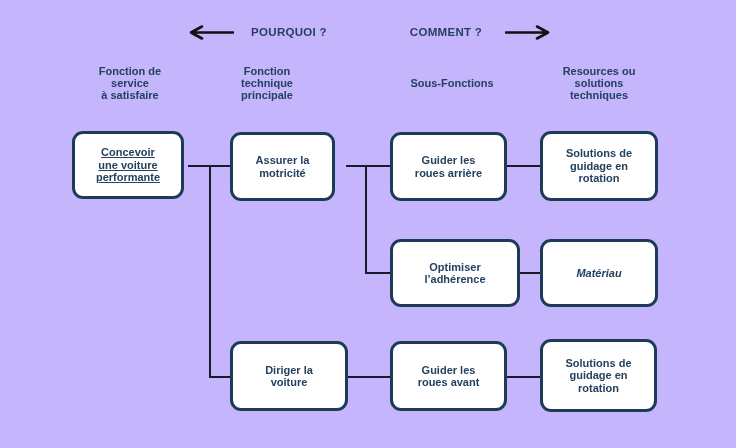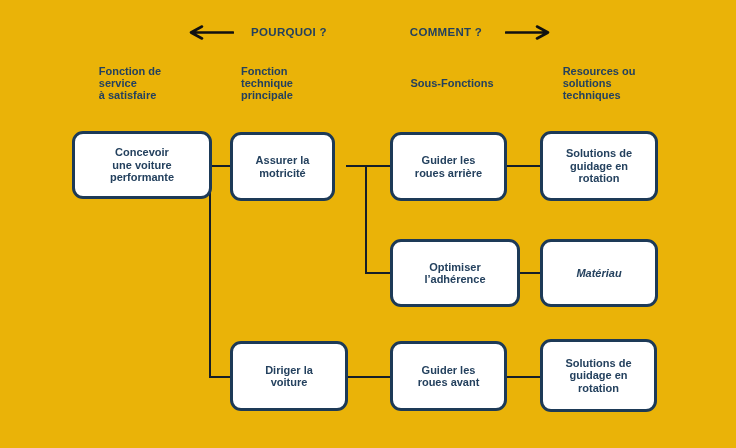--- a/index.html
+++ b/index.html
@@ -1,27 +1,27 @@
 <!DOCTYPE html>
 <html><head>
 <meta charset="utf-8">
 <style>
   html,body { margin:0; padding:0; background:#ffffff; }
   .canvas {
-    position:relative; width:736px; height:448px; background:#eab308;
+    position:relative; width:736px; height:448px; background:#c4b5fd;
     font-family:"Liberation Sans", sans-serif; overflow:hidden;
   }
   .flowlabel {
     position:absolute; display:flex; align-items:center; justify-content:center;
     font-weight:bold; font-size:11.5px; letter-spacing:0.3px; color:#24415e;
   }
   .arrow { position:absolute; }
   .colhead {
     position:absolute; display:flex; align-items:center; justify-content:center;
-    text-align:left; font-weight:bold; font-size:11px; line-height:12px;
+    text-align:center; font-weight:bold; font-size:11px; line-height:12px;
     color:#24415e; white-space:pre-line; height:42px; top:62px;
   }
   .box {
     position:absolute; box-sizing:border-box; background:#ffffff;
     border:3px solid #1d3a57; border-radius:11px;
     display:flex; align-items:center; justify-content:center;
     text-align:center; font-weight:bold; font-size:11px; line-height:12.5px;
     color:#24415e; white-space:pre-line; padding:2px;
   }
   .ln { position:absolute; background:#151e28; }
@@ -55,21 +55,21 @@
   <div class="ln" style="left:209px; top:165px; width:2px; height:213px;"></div>
   <div class="ln" style="left:209px; top:376px; width:23px; height:2px;"></div>
   <div class="ln" style="left:346px; top:165px; width:46px; height:2px;"></div>
   <div class="ln" style="left:365px; top:165px; width:2px; height:109px;"></div>
   <div class="ln" style="left:365px; top:272px; width:27px; height:2px;"></div>
   <div class="ln" style="left:505px; top:165px; width:37px; height:2px;"></div>
   <div class="ln" style="left:505px; top:272px; width:37px; height:2px;"></div>
   <div class="ln" style="left:346px; top:376px; width:46px; height:2px;"></div>
   <div class="ln" style="left:505px; top:376px; width:37px; height:2px;"></div>
 
-  <div class="box" style="left:72px;  top:131px; width:140px; height:68px;">Concevoir
+  <div class="box" style="left:72px;  top:131px; width:112px; height:68px;text-decoration:underline;">Concevoir
 une voiture
 performante</div>
   <div class="box" style="left:230px; top:132px; width:105px; height:69px;">Assurer la
 motricité</div>
   <div class="box" style="left:390px; top:132px; width:117px; height:69px;">Guider les
 roues arrière</div>
   <div class="box" style="left:540px; top:131px; width:118px; height:70px;">Solutions de
 guidage en
 rotation</div>
   <div class="box" style="left:390px; top:239px; width:130px; height:68px;">Optimiser

